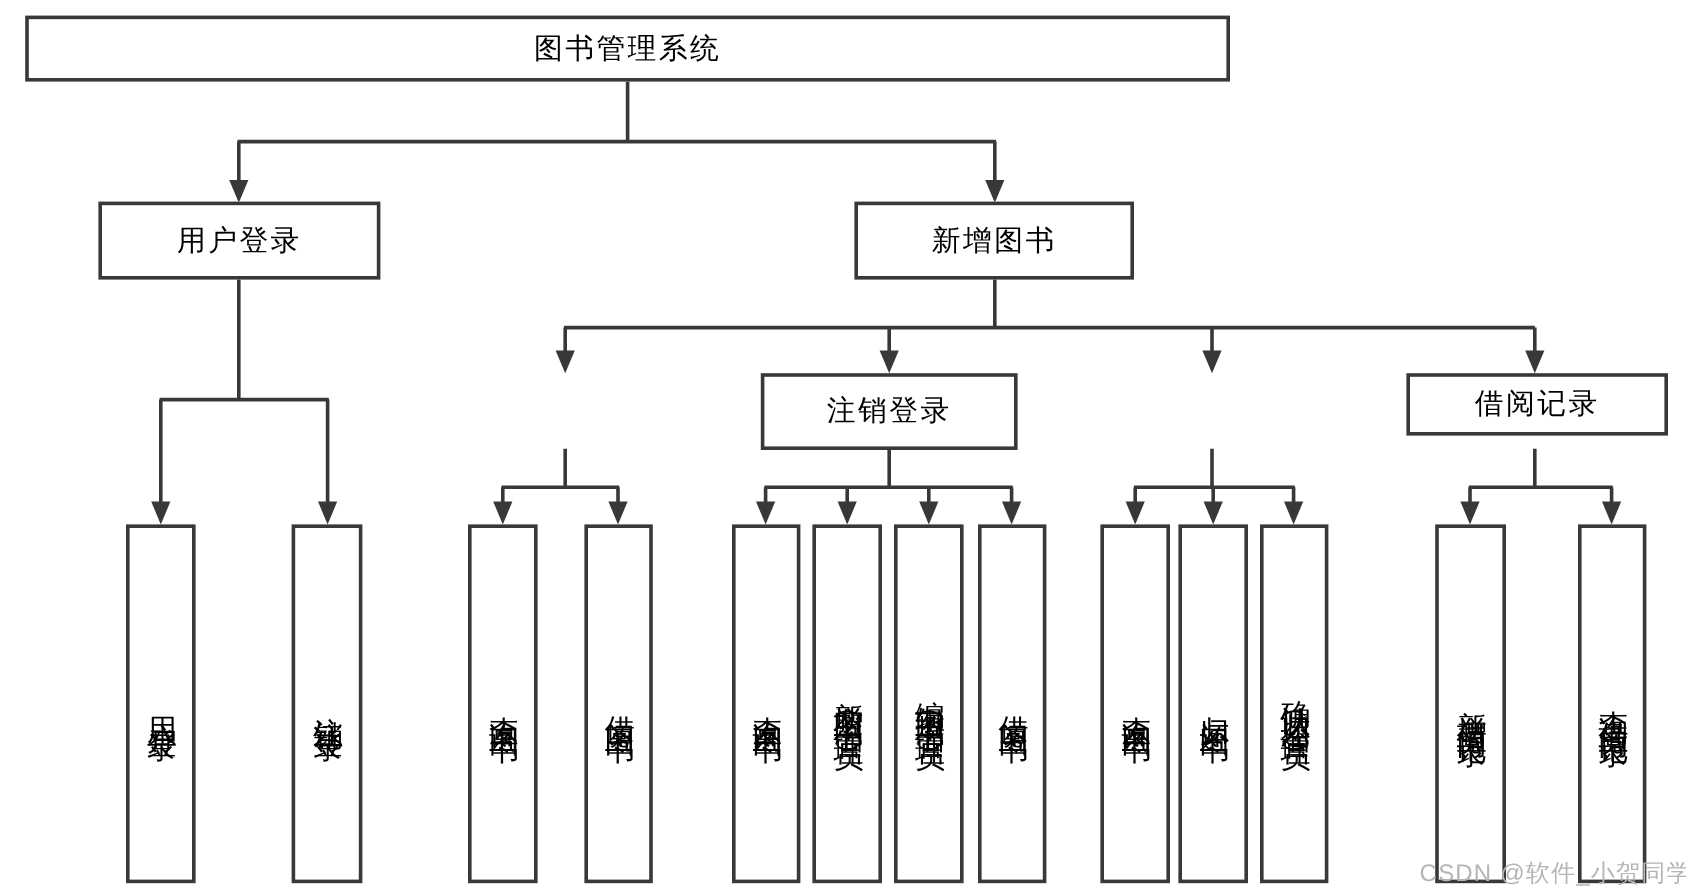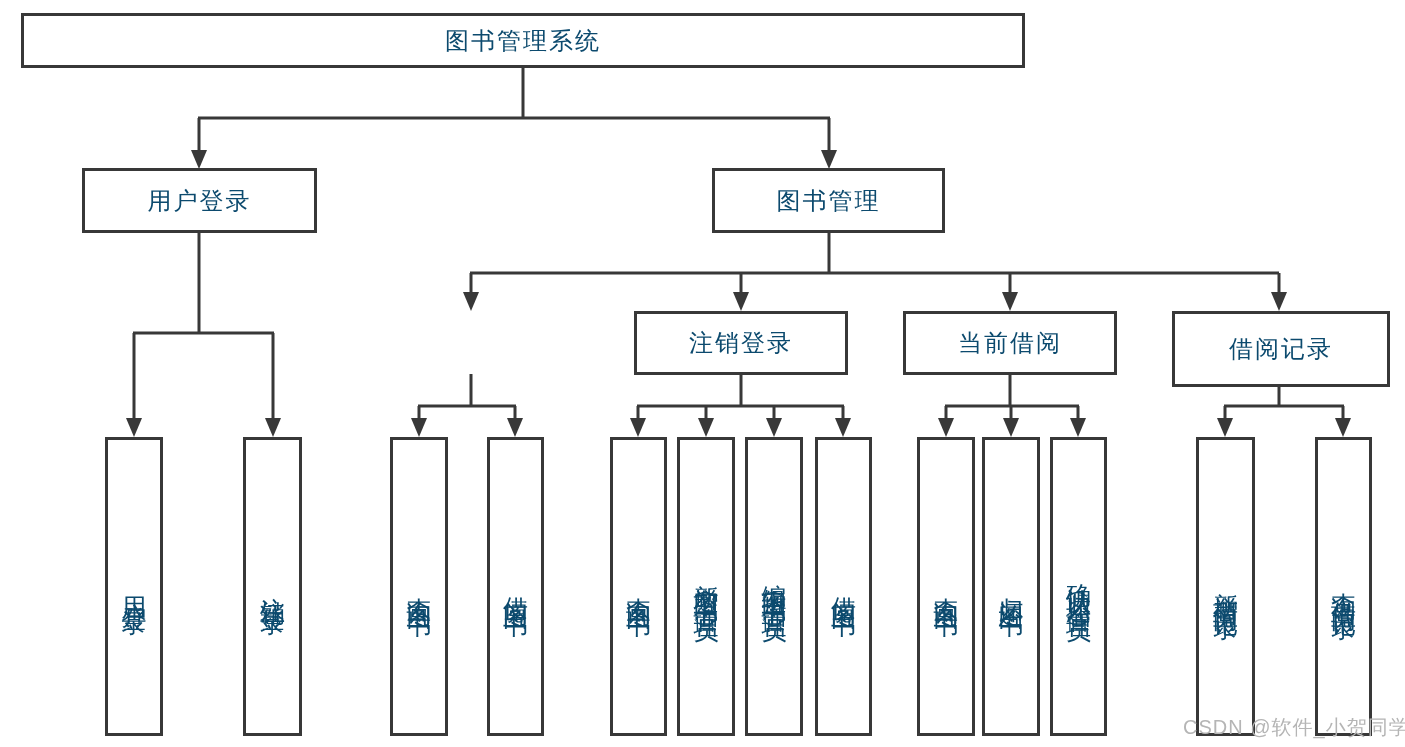--- a/index.html
+++ b/index.html
@@ -25,21 +25,21 @@
     position: absolute;
     box-sizing: border-box;
     background: #ffffff;
     border: 3px solid #383838;
     display: flex;
     align-items: center;
     justify-content: center;
     z-index: 2;
   }
   .node .lbl {
-    color: #0c4a6e;
+    color: #000000;
     font-size: 24px;
     letter-spacing: 2px;
     white-space: nowrap;
     line-height: 1;
   }
   .node.leaf .lbl {
     writing-mode: vertical-rl;
     text-orientation: mixed;
     font-size: 25px;
     letter-spacing: 5px;
@@ -96,30 +96,27 @@
   </svg>
 
   <div class="node" style="left:21px;top:13px;width:1004px;height:55px">
     <span class="lbl">图书管理系统</span>
   </div>
 
   <div class="node" style="left:82px;top:168px;width:235px;height:65px">
     <span class="lbl">用户登录</span>
   </div>
   <div class="node" style="left:712px;top:168px;width:233px;height:65px">
-    <span class="lbl">图书管理</span>
+    <span class="lbl">新增图书</span>
   </div>
 
   <div class="node" style="left:634px;top:311px;width:214px;height:64px">
     <span class="lbl">注销登录</span>
   </div>
-  <div class="node" style="left:903px;top:311px;width:214px;height:64px">
-    <span class="lbl">当前借阅</span>
-  </div>
-  <div class="node" style="left:1172px;top:311px;width:218px;height:76px">
+  <div class="node" style="left:1172px;top:311px;width:218px;height:52px">
     <span class="lbl">借阅记录</span>
   </div>
 
   <div class="node leaf" style="left:105px;top:437px;width:58px;height:299px">
     <span class="lbl">用户登录</span>
   </div>
   <div class="node leaf" style="left:243px;top:437px;width:59px;height:299px">
     <span class="lbl">注销登录</span>
   </div>
 

